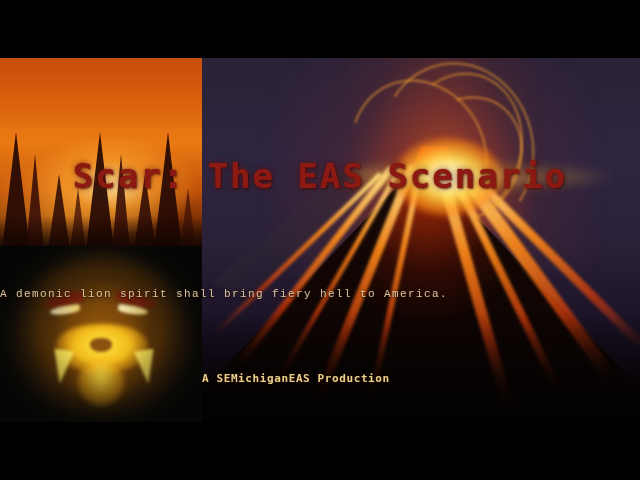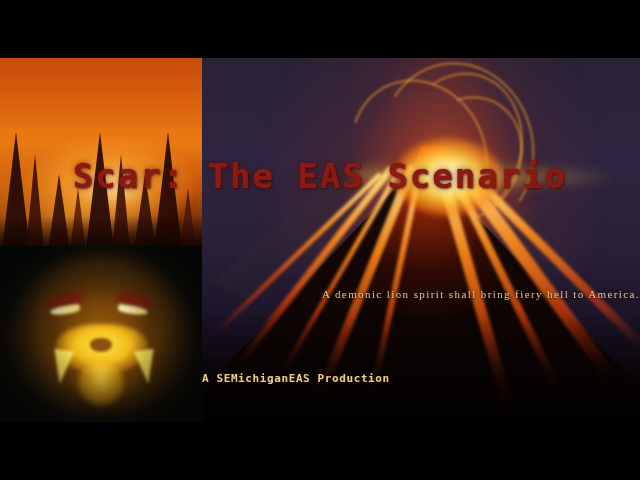--- a/index.html
+++ b/index.html
@@ -295,23 +295,23 @@
       0 0 6px rgba(90,12,8,0.75),
       1px 1px 2px rgba(40,4,2,0.6);
     white-space: nowrap;
   }
 
   #tagline-text {
     position: absolute;
     left: 0;
     top: 230px;
     width: 640px;
-    text-align: right;
+    text-align: left;
     z-index: 30;
-    font-family: Liberation Serif, serif;
+    font-family: Liberation Mono, monospace;
     font-size: 11px;
     letter-spacing: 1.4px;
     color: rgba(246,236,196,0.82);
     text-shadow: 0 0 3px rgba(60,25,5,0.8), 0 1px 1px rgba(30,10,2,0.7);
     white-space: nowrap;
   }
 
   #production-credit {
     position: absolute;
     left: 202px;

